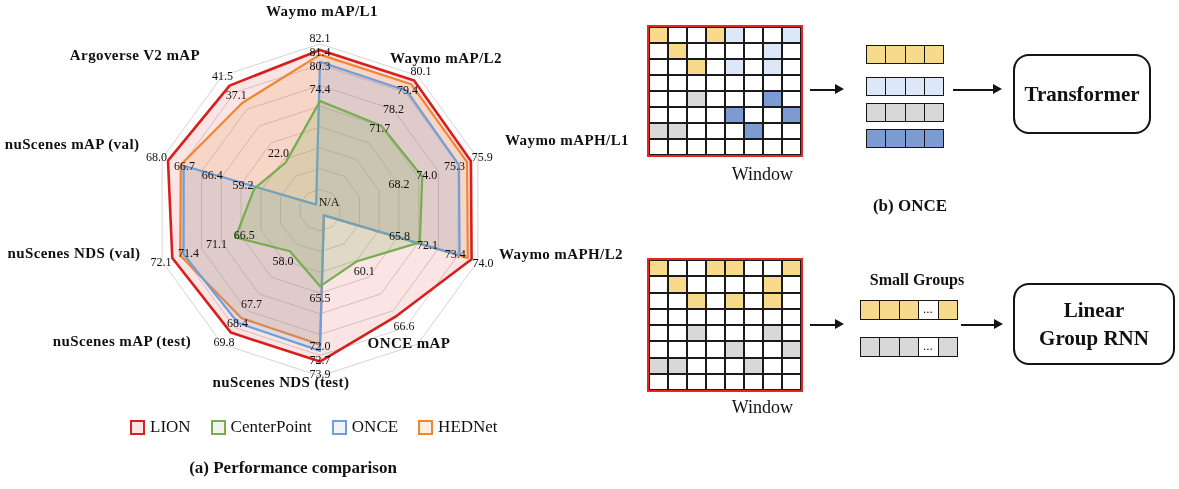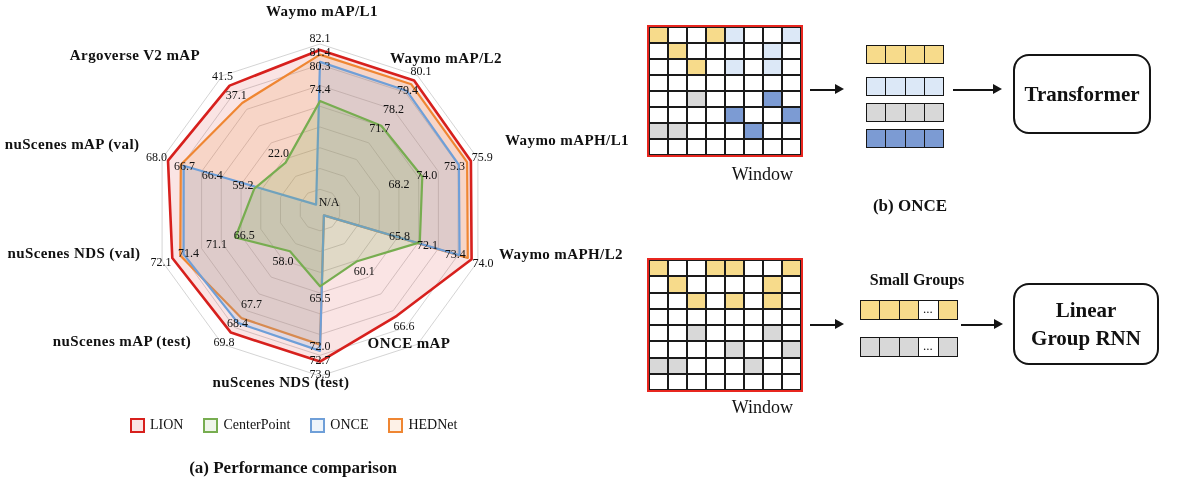--- a/index.html
+++ b/index.html
@@ -15,21 +15,21 @@
   .box{position:absolute;border:2.6px solid #141414;border-radius:16px;display:flex;flex-direction:column;
     align-items:center;justify-content:center;text-align:center;font-weight:bold;font-size:21px;
     line-height:1.35;background:#fff;box-sizing:border-box;}
   .wgrid{position:absolute;display:grid;grid-template-columns:repeat(8,1fr);grid-template-rows:repeat(8,1fr);
     background:#fff;border:2.4px solid #E8261F;box-sizing:border-box;}
   .wgrid .cell{border:0.8px solid #1a1a1a;}
   .bar{position:absolute;display:flex;border:1.6px solid #161616;box-sizing:border-box;background:#fff;}
   .bar .bcell{flex:1;border-left:1.4px solid #161616;display:flex;align-items:center;justify-content:center;
     font-weight:bold;font-size:9px;letter-spacing:1px;}
   .bar .bcell:first-child{border-left:none;}
-  #legend{position:absolute;left:130px;top:417px;display:flex;gap:20px;font-size:14px;align-items:flex-start;}
+  #legend{position:absolute;left:130px;top:417px;display:flex;gap:20px;font-size:17px;align-items:flex-start;}
   .lgd{display:flex;align-items:center;}
   .sq{display:inline-block;width:11px;height:11px;border:2px solid;margin-right:5px;}
 </style>
 </head>
 <body>
 
 <div id="app">
 
   <svg id="radar" width="640" height="410" viewBox="0 0 640 410" style="position:absolute;left:0;top:0;">
       <polygon points="320.0,189.3 332.2,193.2 339.7,203.6 339.7,216.4 332.2,226.8 320.0,230.8 307.8,226.8 300.3,216.4 300.3,203.6 307.8,193.2" fill="none" stroke="#cfcfcf" stroke-width="0.9"></polygon>
@@ -263,21 +263,21 @@
     </div>
 
   <div class="plainlbl" style="left:657px;top:397px;width:136px;">Window</div>
 
   <div class="arrow" style="left:810px;top:324px;width:25px;"></div>
 
   <div class="grouptitle" style="left:847px;top:271px;width:140px;">Small Groups</div>
 
   <div class="arrow" style="left:961px;top:324px;width:33px;"></div>
 
-  <div class="box" style="left:1013px;top:283px;width:146px;height:82px;">
+  <div class="box" style="left:1013px;top:283px;width:162px;height:82px;">
     <span>Linear</span>
     <span>Group RNN</span>
   </div>
 
 
 <div class="bar" style="left: 866px; top: 45px; width: 78px; height: 19px;">
       <div class="bcell" style="background: rgb(247, 219, 139);"></div>
       <div class="bcell" style="background: rgb(247, 219, 139);"></div>
       <div class="bcell" style="background: rgb(247, 219, 139);"></div>
       <div class="bcell" style="background: rgb(247, 219, 139);"></div>

